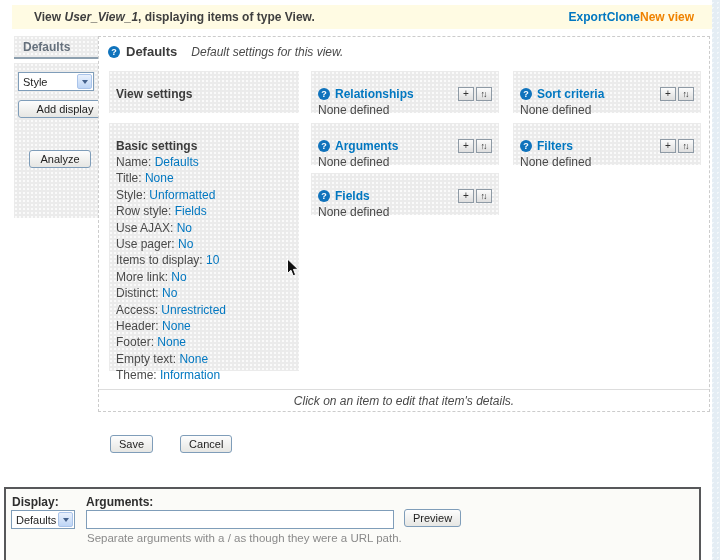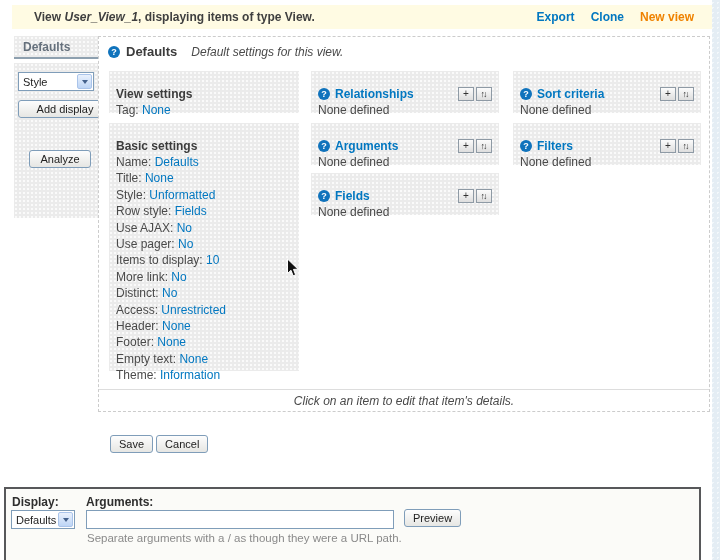--- a/index.html
+++ b/index.html
@@ -17,21 +17,21 @@
   #canvas { position:absolute; left:0; top:0; width:712px; height:560px; background:#fff; }
 
   
   .msg-bar {
     position:absolute; left:12px; top:5px; width:700px; height:24px;
     background:#fffbe3; display:flex; align-items:center;
     padding:0 18px 0 22px;
   }
   .msg { flex:1; font-weight:bold; color:#3f3f3f; }
   .msg .vname { font-style:italic; }
-  .msg-links { display:flex; gap:16px; font-weight:bold; }
+  .msg-links { display:flex; gap:0; font-weight:bold; }
   .msg-links a { text-decoration:none; cursor:pointer; }
   .lnk-blue { color:#0277c0; }
   .lnk-orange { color:#ef8200; }
 
   .dots {
     background-color:#ebebeb;
     background-image:radial-gradient(#fafafa 1px, transparent 1px);
     background-size:4px 4px;
   }
 
@@ -112,21 +112,21 @@
   #box-view-settings .set-row { margin-top:1px; }
 
   .panel-hint {
     position:absolute; left:0; right:0; top:352px; height:23px;
     border-top:1px solid #ddd;
     display:flex; align-items:center; justify-content:center;
     font-style:italic; color:#4a4a4a;
   }
 
   
-  .form-actions { position:absolute; left:110px; top:435px; display:flex; gap:3px; }
+  .form-actions { position:absolute; left:110px; top:435px; display:flex; gap:27px; }
 
   
   .preview-panel {
     position:absolute; left:4px; top:487px; width:697px; height:85px;
     border:2px solid #57585a; background:#fbfbf8;
   }
   .pp-label { position:absolute; font-weight:bold; color:#2e2e2e; }
   #pp-display-label { left:6px; top:6px; }
   #pp-arguments-label { left:80px; top:6px; }
   #pp-display-select { position:absolute; left:5px; top:21px; width:64px; }
@@ -170,24 +170,20 @@
 
   <div class="main-panel">
     <div class="main-head">
       <span class="help-icon">?</span>
       <span class="ttl">Defaults</span>
       <span class="sub">Default settings for this view.</span>
     </div>
 
     <div class="vbox dots" id="box-view-settings">
       <div class="bx-title">View settings</div>
-      <div class="set-row">
-        <span>Tag:</span>
-        <a>None</a>
-      </div>
     </div>
 
     <div class="vbox dots" id="box-basic">
       <div class="bx-title">Basic settings</div>
       <div class="set-row"><span>Name:</span> <a>Defaults</a></div>
       <div class="set-row"><span>Title:</span> <a>None</a></div>
       <div class="set-row"><span>Style:</span> <a>Unformatted</a></div>
       <div class="set-row"><span>Row style:</span> <a>Fields</a></div>
       <div class="set-row"><span>Use AJAX:</span> <a>No</a></div>
       <div class="set-row"><span>Use pager:</span> <a>No</a></div>

